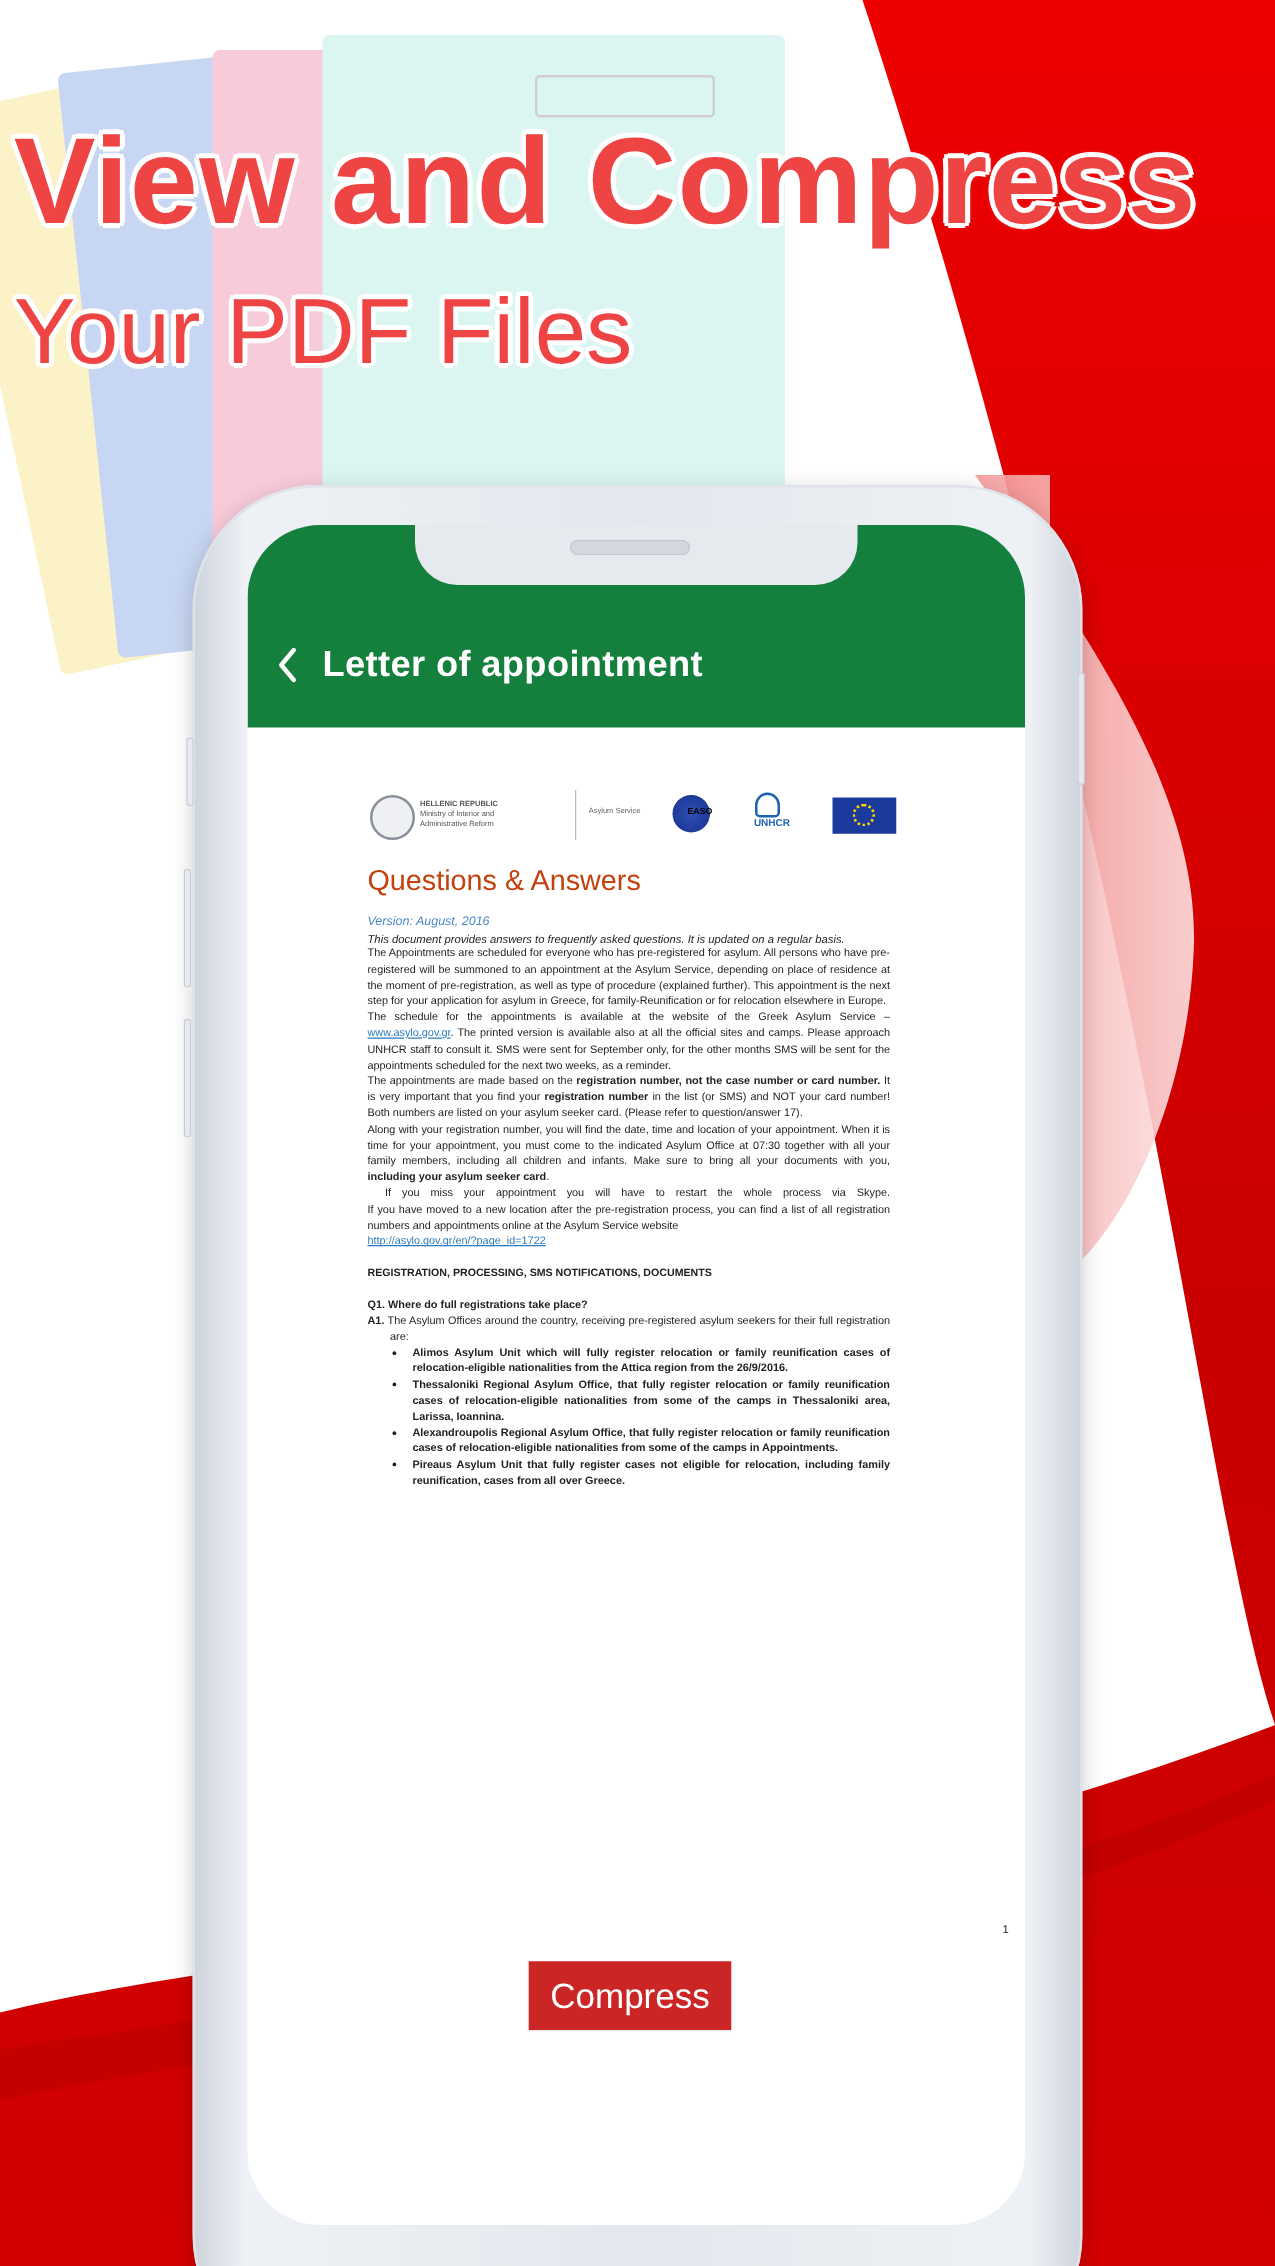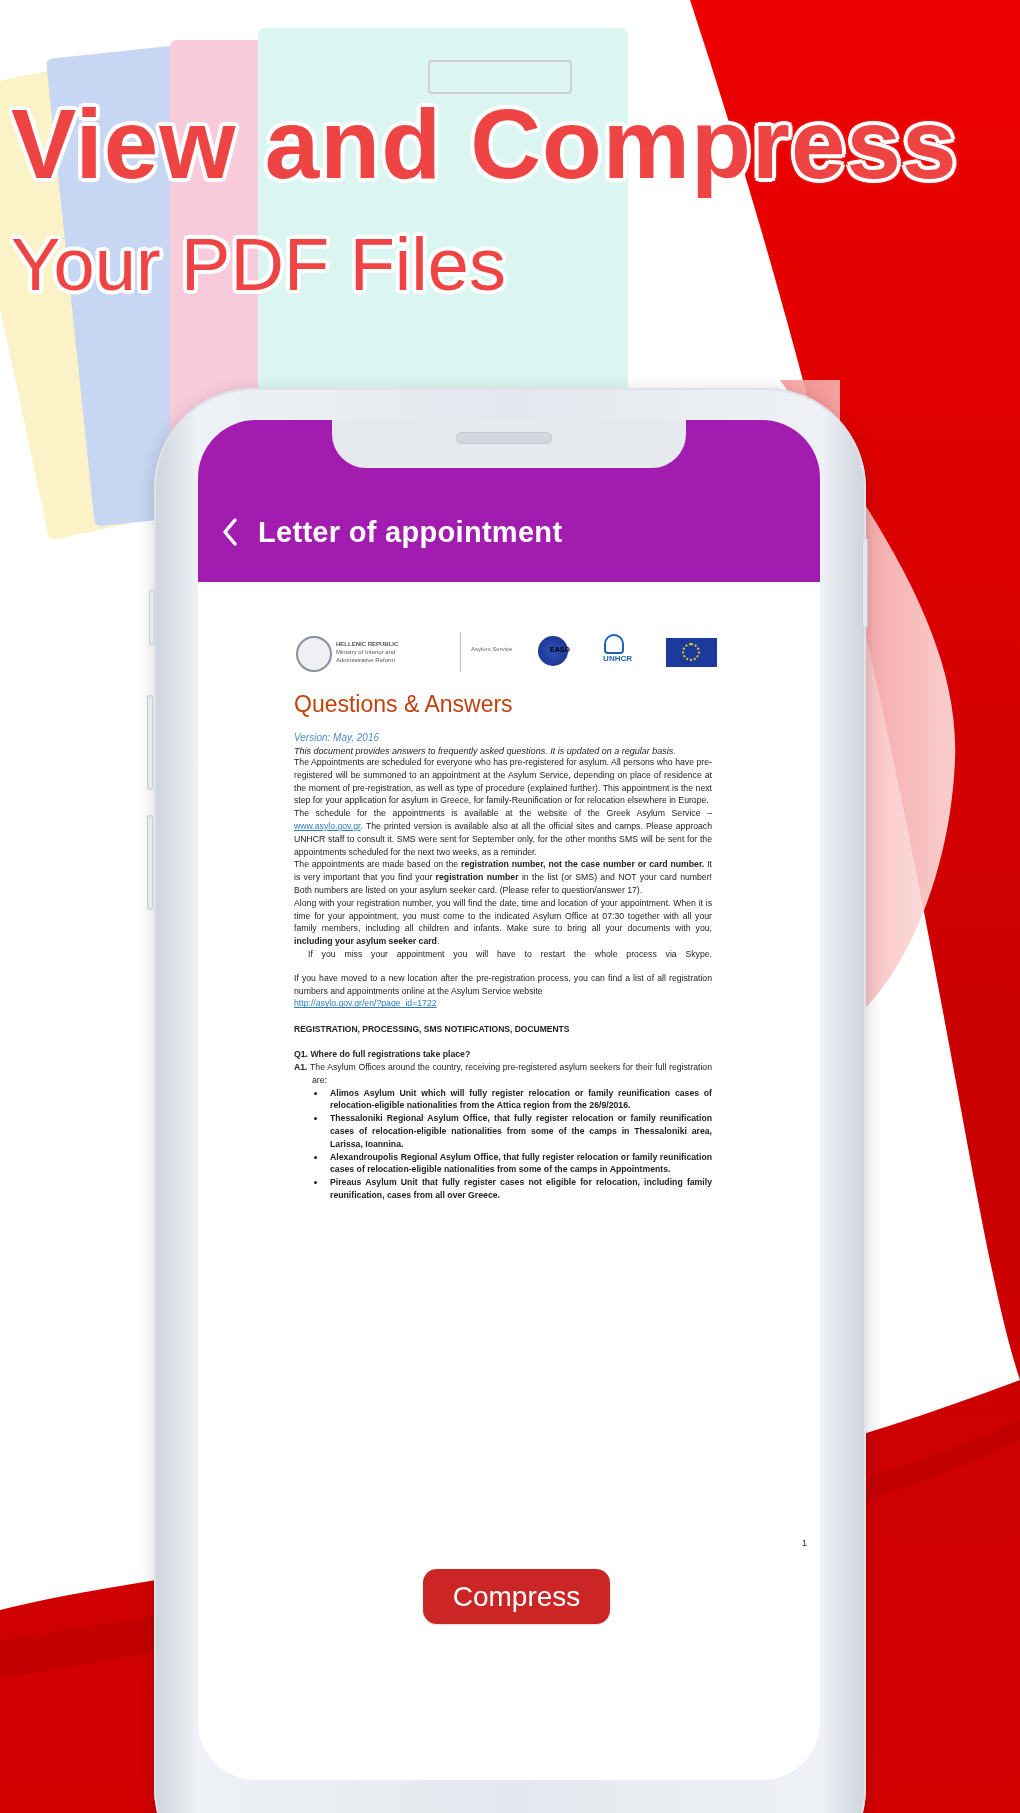--- a/index.html
+++ b/index.html
@@ -11,40 +11,40 @@
   .h1 { top:88px; font-size:98px; font-weight:bold; letter-spacing:1px;
         text-shadow: 0 0 6px #fff, 3px 3px 0 #fff, -3px -3px 0 #fff, 3px -3px 0 #fff, -3px 3px 0 #fff, 0 4px 0 #fff, 0 -4px 0 #fff, 4px 0 0 #fff, -4px 0 0 #fff; }
   .h2 { top:222px; font-size:74px; font-weight:normal;
         text-shadow: 3px 3px 0 #fff, -3px -3px 0 #fff, 3px -3px 0 #fff, -3px 3px 0 #fff, 0 4px 0 #fff, 0 -4px 0 #fff, 4px 0 0 #fff, -4px 0 0 #fff; }
 
   .phone { position:absolute; left:154px; top:388px; width:712px; height:1500px; border-radius:100px;
            background:linear-gradient(90deg,#cdd3dc 0%,#eef1f5 6%,#e4e8ee 50%,#eef1f5 94%,#cdd3dc 100%);
            box-shadow: inset 0 0 0 2px #dfe3e9, 0 4px 18px rgba(0,0,0,.18); }
   .side-btn { position:absolute; width:6px; border-radius:3px; background:#e6e9ee; box-shadow: inset 0 0 0 1px #c6ccd5; }
   .screen { position:absolute; left:198px; top:420px; width:622px; height:1360px; border-radius:58px; background:#fff; overflow:hidden; }
-  .appbar { position:absolute; left:0; top:0; width:716px; height:162px; background:#a21caf; }
+  .appbar { position:absolute; left:0; top:0; width:716px; height:162px; background:#15803d; }
   .notch { position:absolute; left:134px; top:0; width:354px; height:48px; background:#e6e9ee; border-radius:0 0 34px 34px; }
   .speaker { position:absolute; left:258px; top:12px; width:96px; height:12px; border-radius:6px; background:#d3d8df; box-shadow: inset 0 0 0 1px #c3c9d2; }
   .back { position:absolute; left:18px; top:92px; width:30px; height:40px; cursor:pointer; }
   .title { position:absolute; left:60px; top:92px; color:#fff; font-size:29px; font-weight:bold; line-height:40px; letter-spacing:.3px; }
 
   .doc { position:absolute; left:96px; top:210px; width:418px; font-family:"Liberation Sans", sans-serif; color:#222; }
   .logos { height:46px; position:relative; }
   .q-title { color:#c2410c; font-size:23px; margin-top:14px; line-height:28px; }
   .version { color:#4b88c6; font-style:italic; font-size:10px; margin-top:14px; }
   .intro { font-style:italic; font-size:9px; margin-top:3px; }
   .link-h { color:#2b7bbf; font-weight:bold; text-decoration:underline; font-size:10px; line-height:13px; }
   .p { font-size:8.7px; line-height:12.8px; text-align:justify; margin:0; }
   .a { color:#2b7bbf; text-decoration:underline; }
   .sec { font-size:8.5px; font-weight:bold; margin-top:14px; }
   ul.b { margin:0; padding-left:32px; }
   ul.b li { font-size:8.7px; line-height:12.8px; text-align:justify; padding-left:4px;font-weight:bold; }
   .pageno { position:absolute; left:508px; top:908px; font-size:9px; color:#222; }
 
-  .compress { position:absolute; left:225px; top:1149px; width:187px; height:55px; background:#cc2525; color:#fff; border-radius:14px;
+  .compress { position:absolute; left:225px; top:1149px; width:162px; height:55px; background:#cc2525; color:#fff; border-radius:0;
               font-size:28px; line-height:55px; text-align:center; cursor:pointer; border:none; padding:0; box-shadow:0 1px 2px rgba(0,0,0,.15); font-family:"Liberation Sans", sans-serif; }
 </style>
 </head>
 <body>
 
 <svg class="bg-red" viewBox="0 0 1020 1813" xmlns="http://www.w3.org/2000/svg">
   <defs>
     <linearGradient id="rg" x1="0" y1="0" x2="0" y2="1">
       <stop offset="0" stop-color="#ee0000"></stop>
       <stop offset="0.6" stop-color="#c80000"></stop>
@@ -107,30 +107,30 @@
       <div style="position:absolute;left:302px;top:4px;width:36px;height:36px;text-align:right;color:#1e63b3;">
         <div style="width:20px;height:20px;margin:0 auto;border:2px solid #1e63b3;border-radius:10px 10px 4px 4px;box-sizing:border-box;"></div>
         <div style="font-size:8px;font-weight:bold;">UNHCR</div>
       </div>
       <div style="position:absolute;left:372px;top:8px;width:51px;height:29px;background:#1a3a9c;">
         <div style="position:absolute;left:16px;top:5px;width:18px;height:18px;border-radius:50%;border:2px dotted #ffd400;box-sizing:border-box;"></div>
       </div>
     </div>
 
     <div class="q-title">Questions &amp; Answers</div>
-    <div class="version">Version: May, 2016</div>
+    <div class="version">Version: August, 2016</div>
     <div class="intro">This document provides answers to frequently asked questions. It is updated on a regular basis.</div>
 
 
     <p class="p">The Appointments are scheduled for everyone who has pre-registered for asylum. All persons who have pre-registered will be summoned to an appointment at the Asylum Service, depending on place of residence at the moment of pre-registration, as well as type of procedure (explained further). This appointment is the next step for your application for asylum in Greece, for family-Reunification or for relocation elsewhere in Europe.</p>
     <p class="p"><span>The schedule for the appointments is available at the website of the Greek Asylum Service –</span> <span class="a">www.asylo.gov.gr</span><span>. The printed version is available also at all the official sites and camps. Please approach UNHCR staff to consult it. SMS were sent for September only, for the other months SMS will be sent for the appointments scheduled for the next two weeks, as a reminder.</span></p>
     <p class="p"><span>The appointments are made based on the </span><b>registration number, not the case number or card number.</b><span> It is very important that you find your </span><b>registration number</b><span> in the list (or SMS) and NOT your card number! Both numbers are listed on your asylum seeker card. (Please refer to question/answer 17).</span></p>
     <p class="p"><span>Along with your registration number, you will find the date, time and location of your appointment. When it is time for your appointment, you must come to the indicated Asylum Office at 07:30 together with all your family members, including all children and infants. Make sure to bring all your documents with you, </span><b>including your asylum seeker card</b><span>.</span></p>
     <p class="p" style="text-align-last:justify;padding-left:14px;">If you miss your appointment you will have to restart the whole process via Skype.</p>
-    <p class="p" style="margin-top:11px;"><span>If you have moved to a new location after the pre-registration process, you can find a list of all registration numbers and appointments online at the Asylum Service website</span><br><span class="a">http://asylo.gov.gr/en/?page_id=1722</span></p>
+    <p class="p" style="margin-top:0;"><span>If you have moved to a new location after the pre-registration process, you can find a list of all registration numbers and appointments online at the Asylum Service website</span><br><span class="a">http://asylo.gov.gr/en/?page_id=1722</span></p>
 
     <div class="sec">REGISTRATION, PROCESSING, SMS NOTIFICATIONS, DOCUMENTS</div>
     <div class="p" style="font-weight:bold;margin-top:14px;">Q1. Where do full registrations take place?</div>
     <p class="p" style="padding-left:18px;text-indent:-18px;"><b>A1.</b><span> The Asylum Offices around the country, receiving pre-registered asylum seekers for their full registration are:</span></p>
     <ul class="b">
       <li>Alimos Asylum Unit which will fully register relocation or family reunification cases of relocation-eligible nationalities from the Attica region from the 26/9/2016.</li>
       <li>Thessaloniki Regional Asylum Office, that fully register relocation or family reunification cases of relocation-eligible nationalities from some of the camps in Thessaloniki area, Larissa, Ioannina.</li>
       <li>Alexandroupolis Regional Asylum Office, that fully register relocation or family reunification cases of relocation-eligible nationalities from some of the camps in Appointments.</li>
       <li>Pireaus Asylum Unit that fully register cases not eligible for relocation, including family reunification, cases from all over Greece.</li>
     </ul>

